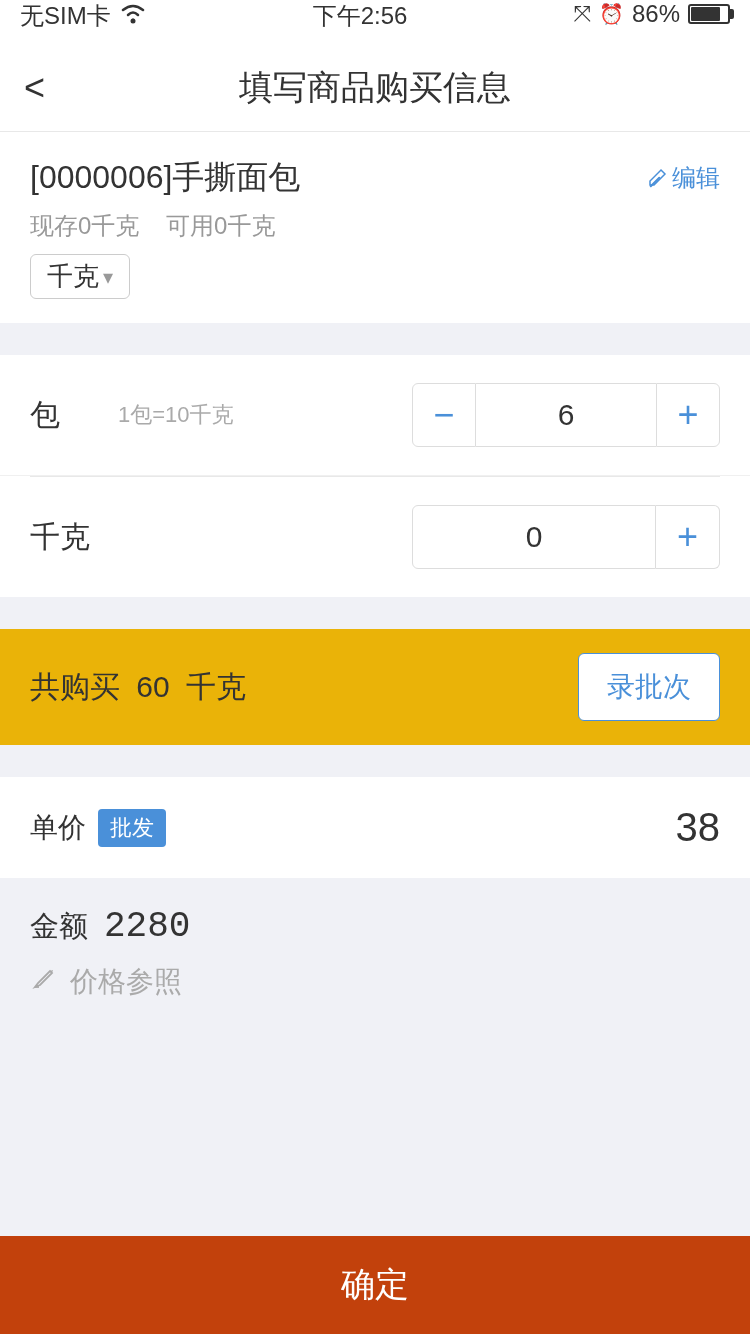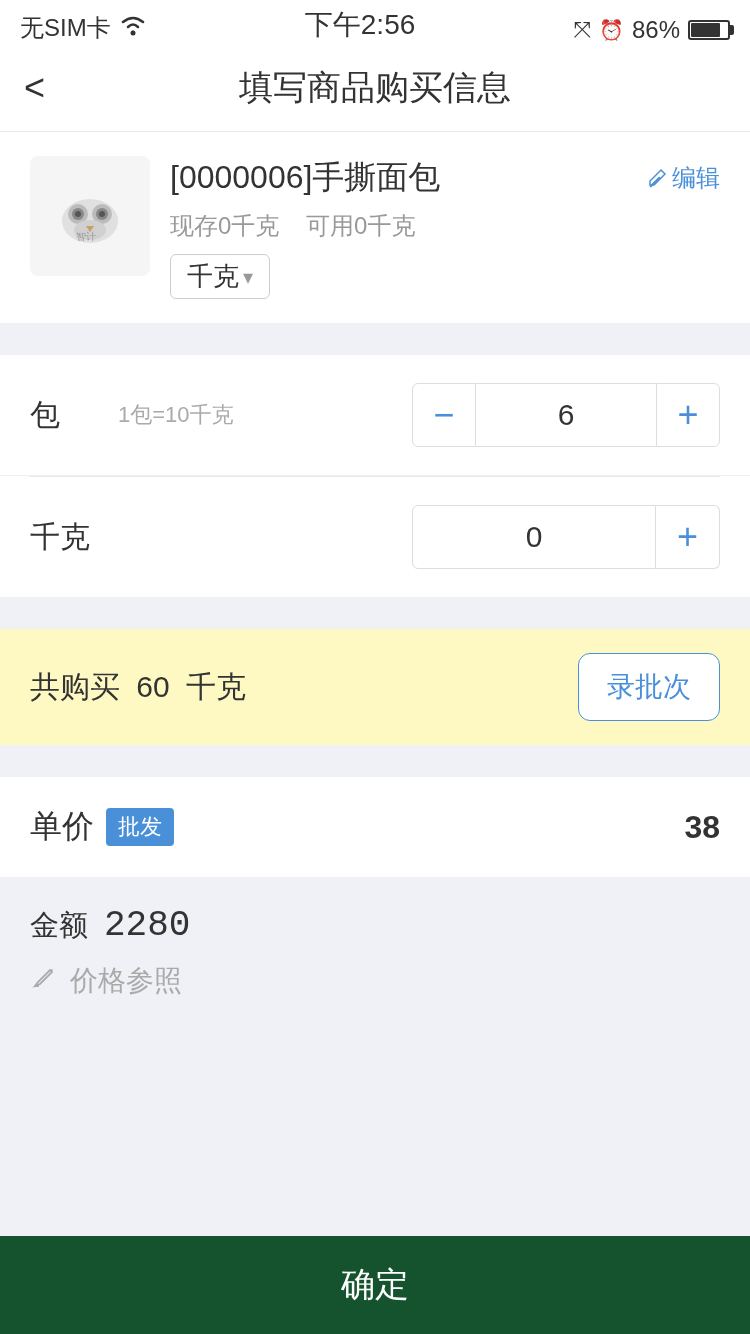--- a/index.html
+++ b/index.html
@@ -12,28 +12,28 @@
       font-size: 28px;
       color: #333;
     }
 
     
     .status-bar {
       width: 750px;
       height: 44px;
       background: #fff;
       display: flex;
-      align-items: flex-end;
+      align-items: flex-start;
       justify-content: space-between;
       padding: 0 20px;
       font-size: 24px;
       color: #333;
     }
     .status-left { display: flex; align-items: center; gap: 8px; }
-    .status-center { font-size: 28px; font-weight: 500; }
+    .status-center { font-size: 24px; font-weight: 500; }
     .status-right { display: flex; align-items: center; gap: 8px; font-size: 24px; }
     .battery-icon {
       display: inline-block;
       width: 42px;
       height: 20px;
       border: 2px solid #333;
       border-radius: 3px;
       position: relative;
       vertical-align: middle;
     }
@@ -211,54 +211,54 @@
       border: 1px solid #ddd;
       border-radius: 6px 0 0 6px;
       text-align: center;
       font-size: 30px;
       color: #333;
       background: #fff;
     }
 
     
     .total-section {
-      background: #fef9c3;
+      background: #eab308;
       padding: 24px 30px;
       display: flex;
       align-items: center;
       justify-content: space-between;
       margin-bottom: 16px;
     }
     .total-text {
       font-size: 30px;
       color: #333;
     }
     .batch-btn {
       border: 1px solid #4a90d9;
       color: #4a90d9;
       padding: 14px 28px;
-      border-radius: 12px;
+      border-radius: 6px;
       font-size: 28px;
       cursor: pointer;
       background: #fff;
     }
 
     
     .price-section {
       background: #fff;
       padding: 28px 30px;
       margin-bottom: 0;
     }
     .price-row {
       display: flex;
       align-items: center;
       margin-bottom: 0;
     }
     .price-label {
-      font-size: 32px;
+      font-size: 28px;
       color: #333;
     }
     .price-tag {
       background: #4a90d9;
       color: #fff;
       font-size: 22px;
       padding: 4px 12px;
       border-radius: 4px;
       margin: 0 12px;
     }
@@ -269,23 +269,23 @@
       border-radius: 6px;
       font-size: 26px;
       cursor: pointer;
       display: flex;
       align-items: center;
       gap: 4px;
       background: #fff;
     }
     .price-value {
       margin-left: auto;
-      font-size: 32px;
-      color: #333;
-      font-weight: 700;
+      font-size: 40px;
+      color: #333;
+      font-weight: 400;
     }
 
     
     .amount-section {
       background: #f0f1f6;
       padding: 28px 30px;
     }
     .amount-row {
       display: flex;
       align-items: center;
@@ -323,21 +323,21 @@
       height: 400px;
     }
 
     
     .confirm-section {
       position: fixed;
       bottom: 0;
       left: 0;
       width: 750px;
       height: 98px;
-      background: #14532d;
+      background: #c2410c;
       display: flex;
       align-items: center;
       justify-content: center;
       cursor: pointer;
     }
     .confirm-text {
       font-size: 34px;
       color: #fff;
       font-weight: 500;
     }
@@ -378,35 +378,20 @@
       </span>
   </div>
 </div>
 
 <div class="nav-bar">
   <span class="nav-back">&lt;</span>
   <span class="nav-title">填写商品购买信息</span>
 </div>
 
 <div class="product-card">
-  <div class="product-image">
-
-    <svg class="owl-logo" viewBox="0 0 80 60">
-      <ellipse cx="40" cy="35" rx="28" ry="22" fill="#e0e0e0"></ellipse>
-      <circle cx="28" cy="28" r="10" fill="#bbb"></circle>
-      <circle cx="52" cy="28" r="10" fill="#bbb"></circle>
-      <circle cx="28" cy="28" r="6" fill="#888"></circle>
-      <circle cx="52" cy="28" r="6" fill="#888"></circle>
-      <circle cx="28" cy="28" r="3" fill="#555"></circle>
-      <circle cx="52" cy="28" r="3" fill="#555"></circle>
-      <ellipse cx="40" cy="44" rx="16" ry="10" fill="#d0d0d0"></ellipse>
-      <polygon points="36,40 44,40 40,46" fill="#c8a060"></polygon>
-      <text x="26" y="54" font-size="10" fill="#999" font-family="sans-serif">智计</text>
-    </svg>
-  </div>
   <div class="product-info">
     <div class="product-name-row">
       <span class="product-name">[0000006]手撕面包</span>
       <span class="edit-btn">
         <svg width="22" height="22" viewBox="0 0 22 22">
           <rect x="2" y="14" width="14" height="2" rx="1" fill="#4a90d9" transform="rotate(-45 9 15)"></rect>
           <path d="M15 3 L19 7 L8 18 L4 18 L4 14 Z" stroke="#4a90d9" stroke-width="1.5" fill="none"></path>
         </svg>
         <span>编辑</span>
       </span>

